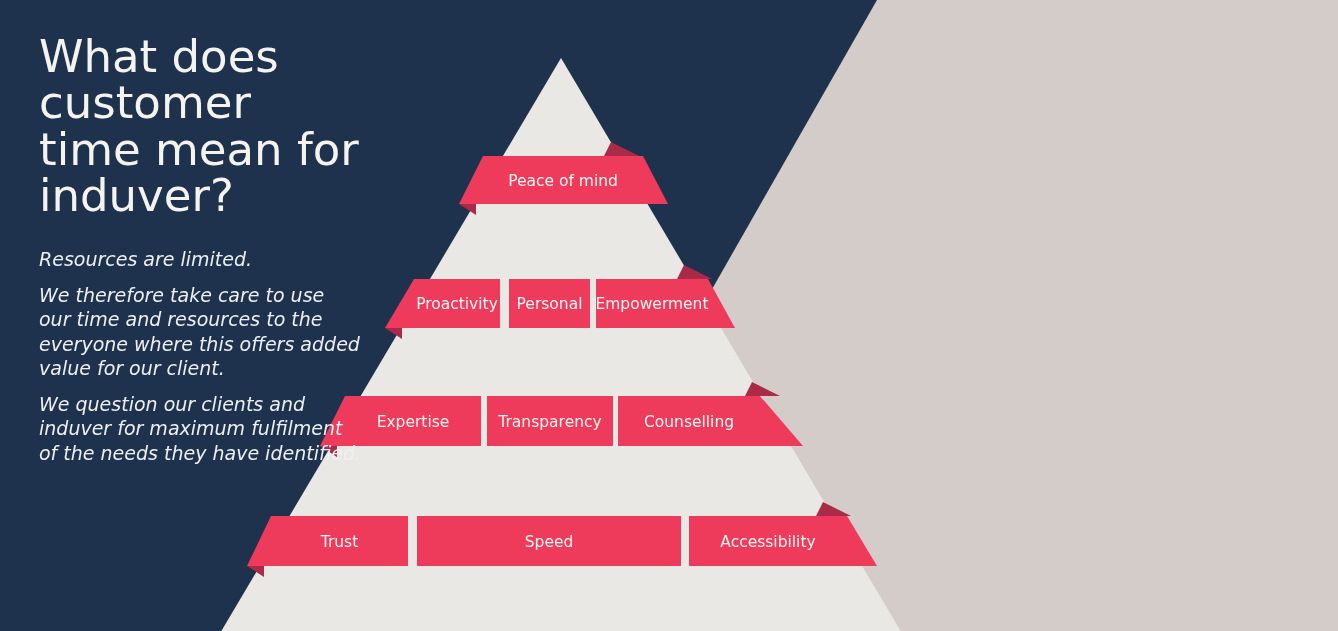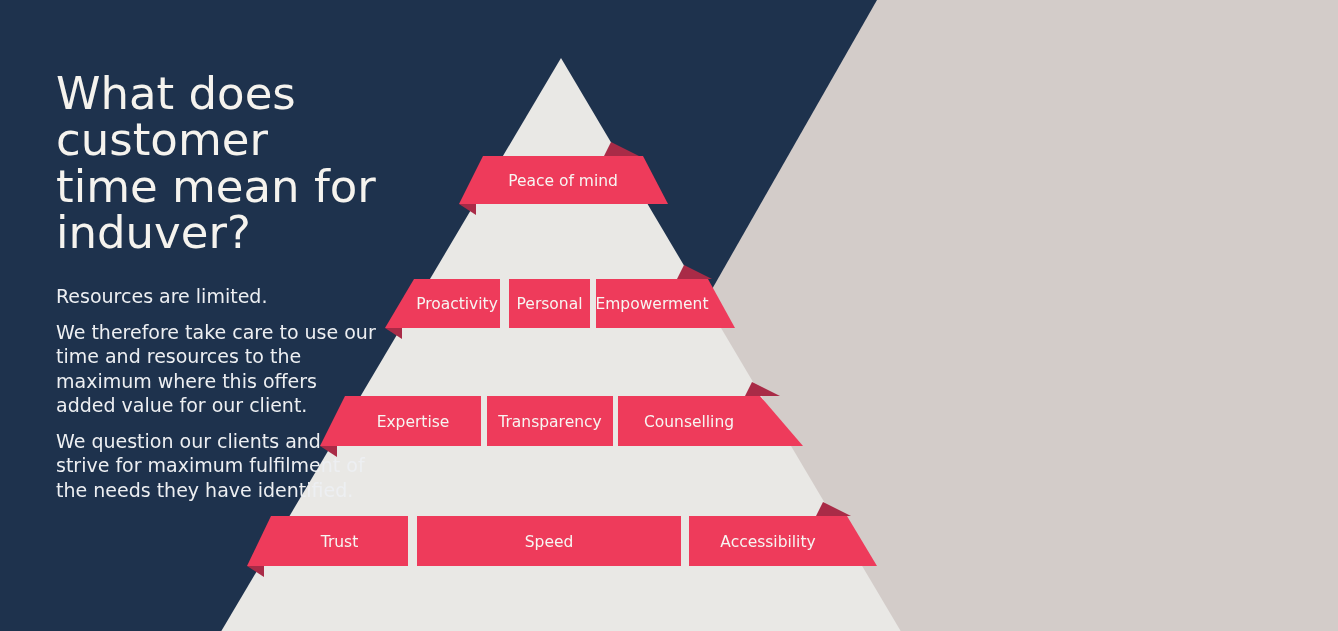--- a/index.html
+++ b/index.html
@@ -16,43 +16,43 @@
     background: var(--navy, #1e324d);
   }
   .slide svg {
     position: absolute;
     left: 0;
     top: 0;
     display: block;
   }
   .left-content {
     position: absolute;
-    left: 56px;
+    left: 39px;
     top: 34px;
     width: 430px;
     z-index: 2;
-    margin-top: 37px;
   }
   h1.slide-title {
     margin: 0 0 28px 0;
     font-size: 45px;
     line-height: 1.03;
     font-weight: normal;
     letter-spacing: 0px;
     color: var(--text-title, #f5f3ee);
   }
   h1.slide-title span { display: block; }
   .body-copy {
     width: 322px;
   }
   .body-copy p {
     margin: 0 0 11px 0;
     font-size: 19px;
     line-height: 1.29;
     color: var(--text-body, #edeff2);
+    font-style: italic;
   }
   .ribbon-label {
     font-family: "DejaVu Sans", "Liberation Sans", sans-serif;
     font-size: 15.5px;
     fill: var(--text-ribbon, #f7f5f2);
   }
 </style>
 </head>
 <body>
 
@@ -102,18 +102,18 @@
   </svg>
 
   <div class="left-content">
     <h1 class="slide-title">
       <span>What does customer</span>
       <span>time mean for</span>
       <span>induver?</span>
     </h1>
     <div class="body-copy">
       <p>Resources are limited.</p>
-      <p>We therefore take care to use our time and resources to the maximum where this offers added value for our client.</p>
-      <p>We question our clients and strive for maximum fulfilment of the needs they have identified.</p>
+      <p>We therefore take care to use our time and resources to the everyone where this offers added value for our client.</p>
+      <p>We question our clients and induver for maximum fulfilment of the needs they have identified.</p>
     </div>
   </div>
 
 </div>
 
 </body></html>

